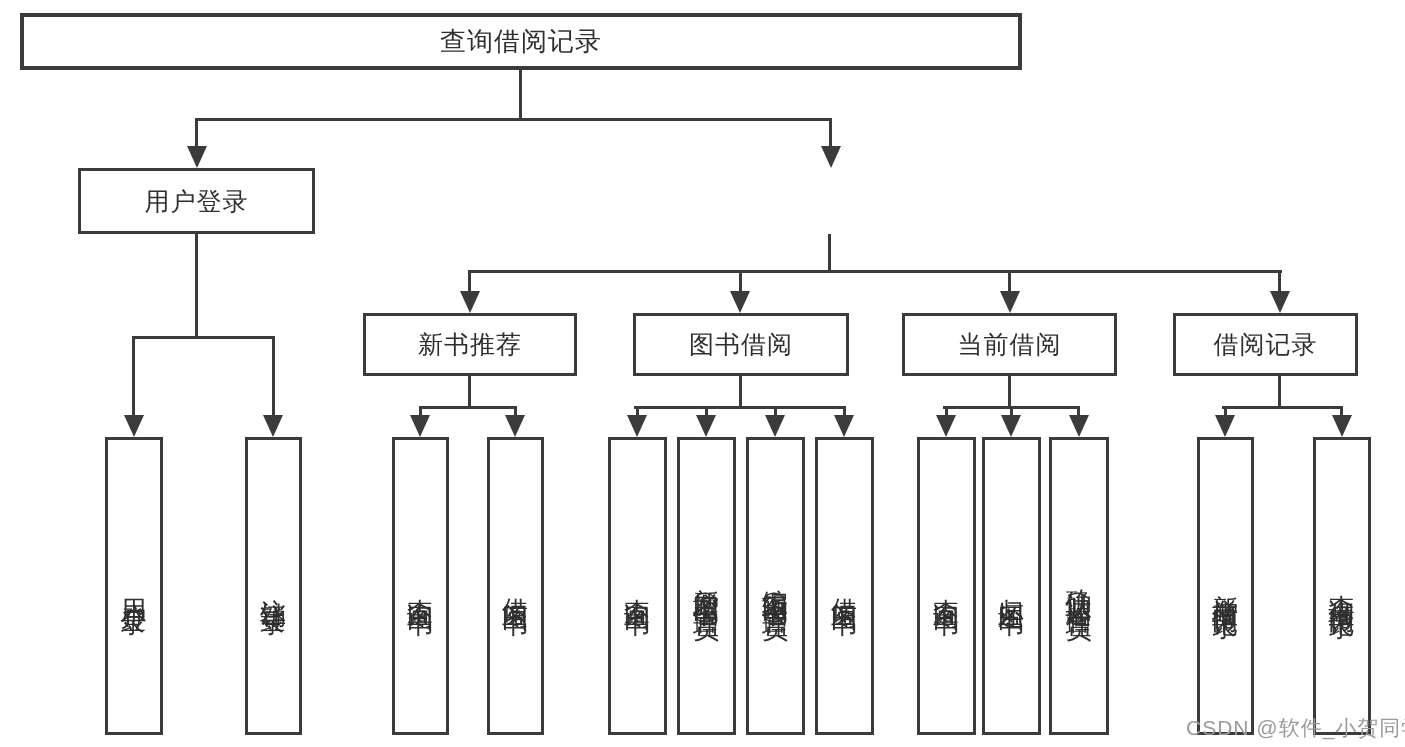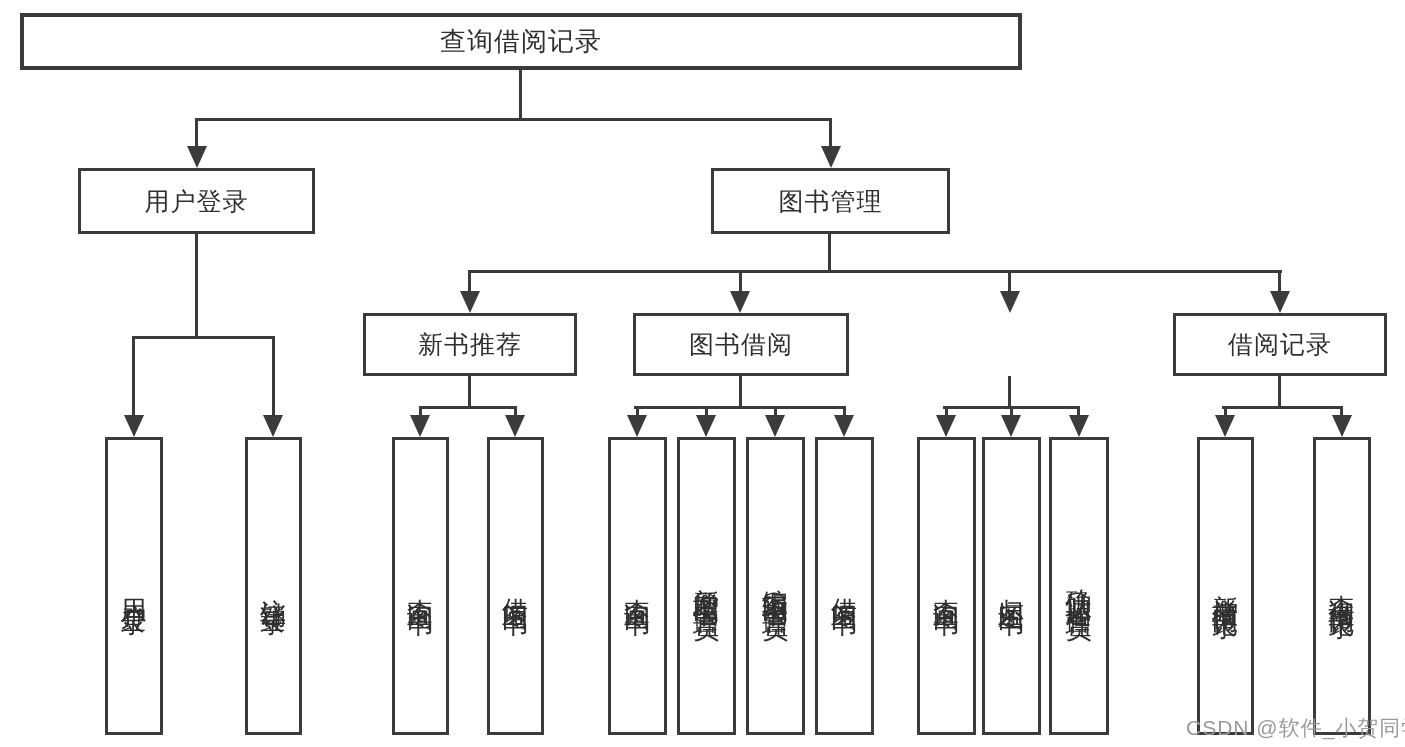--- a/index.html
+++ b/index.html
@@ -83,23 +83,20 @@
   <div class="line" style="left:519px; top:70px; width:3px; height:51px;"></div>
   <div class="line" style="left:195px; top:118px; width:637px; height:3px;"></div>
   <div class="line" style="left:195px; top:118px; width:3px; height:30px;"></div>
   <div class="arrow" style="left:187px; top:146px;"></div>
   <div class="line" style="left:829px; top:118px; width:3px; height:30px;"></div>
   <div class="arrow" style="left:821px; top:146px;"></div>
 
   <div class="hbox" style="left:78px; top:168px; width:237px; height:66px;">
     <span>用户登录</span>
   </div>
-  <div class="hbox" style="left:711px; top:168px; width:239px; height:66px;">
-    <span>图书管理</span>
-  </div>
 
   <div class="line" style="left:195px; top:234px; width:3px; height:104px;"></div>
   <div class="line" style="left:133px; top:336px; width:142px; height:3px;"></div>
   <div class="line" style="left:132px; top:336px; width:3px; height:81px;"></div>
   <div class="arrow" style="left:124px; top:415px;"></div>
   <div class="line" style="left:272px; top:336px; width:3px; height:81px;"></div>
   <div class="arrow" style="left:263px; top:415px;"></div>
 
   <div class="line" style="left:828px; top:234px; width:3px; height:39px;"></div>
   <div class="line" style="left:468px; top:270px; width:814px; height:3px;"></div>
@@ -111,21 +108,24 @@
   <div class="arrow" style="left:1000px; top:291px;"></div>
   <div class="line" style="left:1278px; top:270px; width:3px; height:23px;"></div>
   <div class="arrow" style="left:1270px; top:291px;"></div>
 
   <div class="hbox" style="left:363px; top:313px; width:214px; height:63px;">
     <span>新书推荐</span>
   </div>
   <div class="hbox" style="left:633px; top:313px; width:216px; height:63px;">
     <span>图书借阅</span>
   </div>
-  <div class="hbox" style="left:1173px; top:313px; width:214px; height:63px;">
+  <div class="hbox" style="left:902px; top:313px; width:215px; height:63px;">
+    <span>当前借阅</span>
+  </div>
+  <div class="hbox" style="left:1173px; top:313px; width:185px; height:63px;">
     <span>借阅记录</span>
   </div>
 
   <div class="line" style="left:468px; top:376px; width:3px; height:32px;"></div>
   <div class="line" style="left:419px; top:406px; width:98px; height:3px;"></div>
   <div class="line" style="left:419px; top:406px; width:3px; height:12px;"></div>
   <div class="arrow" style="left:410px; top:415px;"></div>
   <div class="line" style="left:514px; top:406px; width:3px; height:12px;"></div>
   <div class="arrow" style="left:505px; top:415px;"></div>
 

